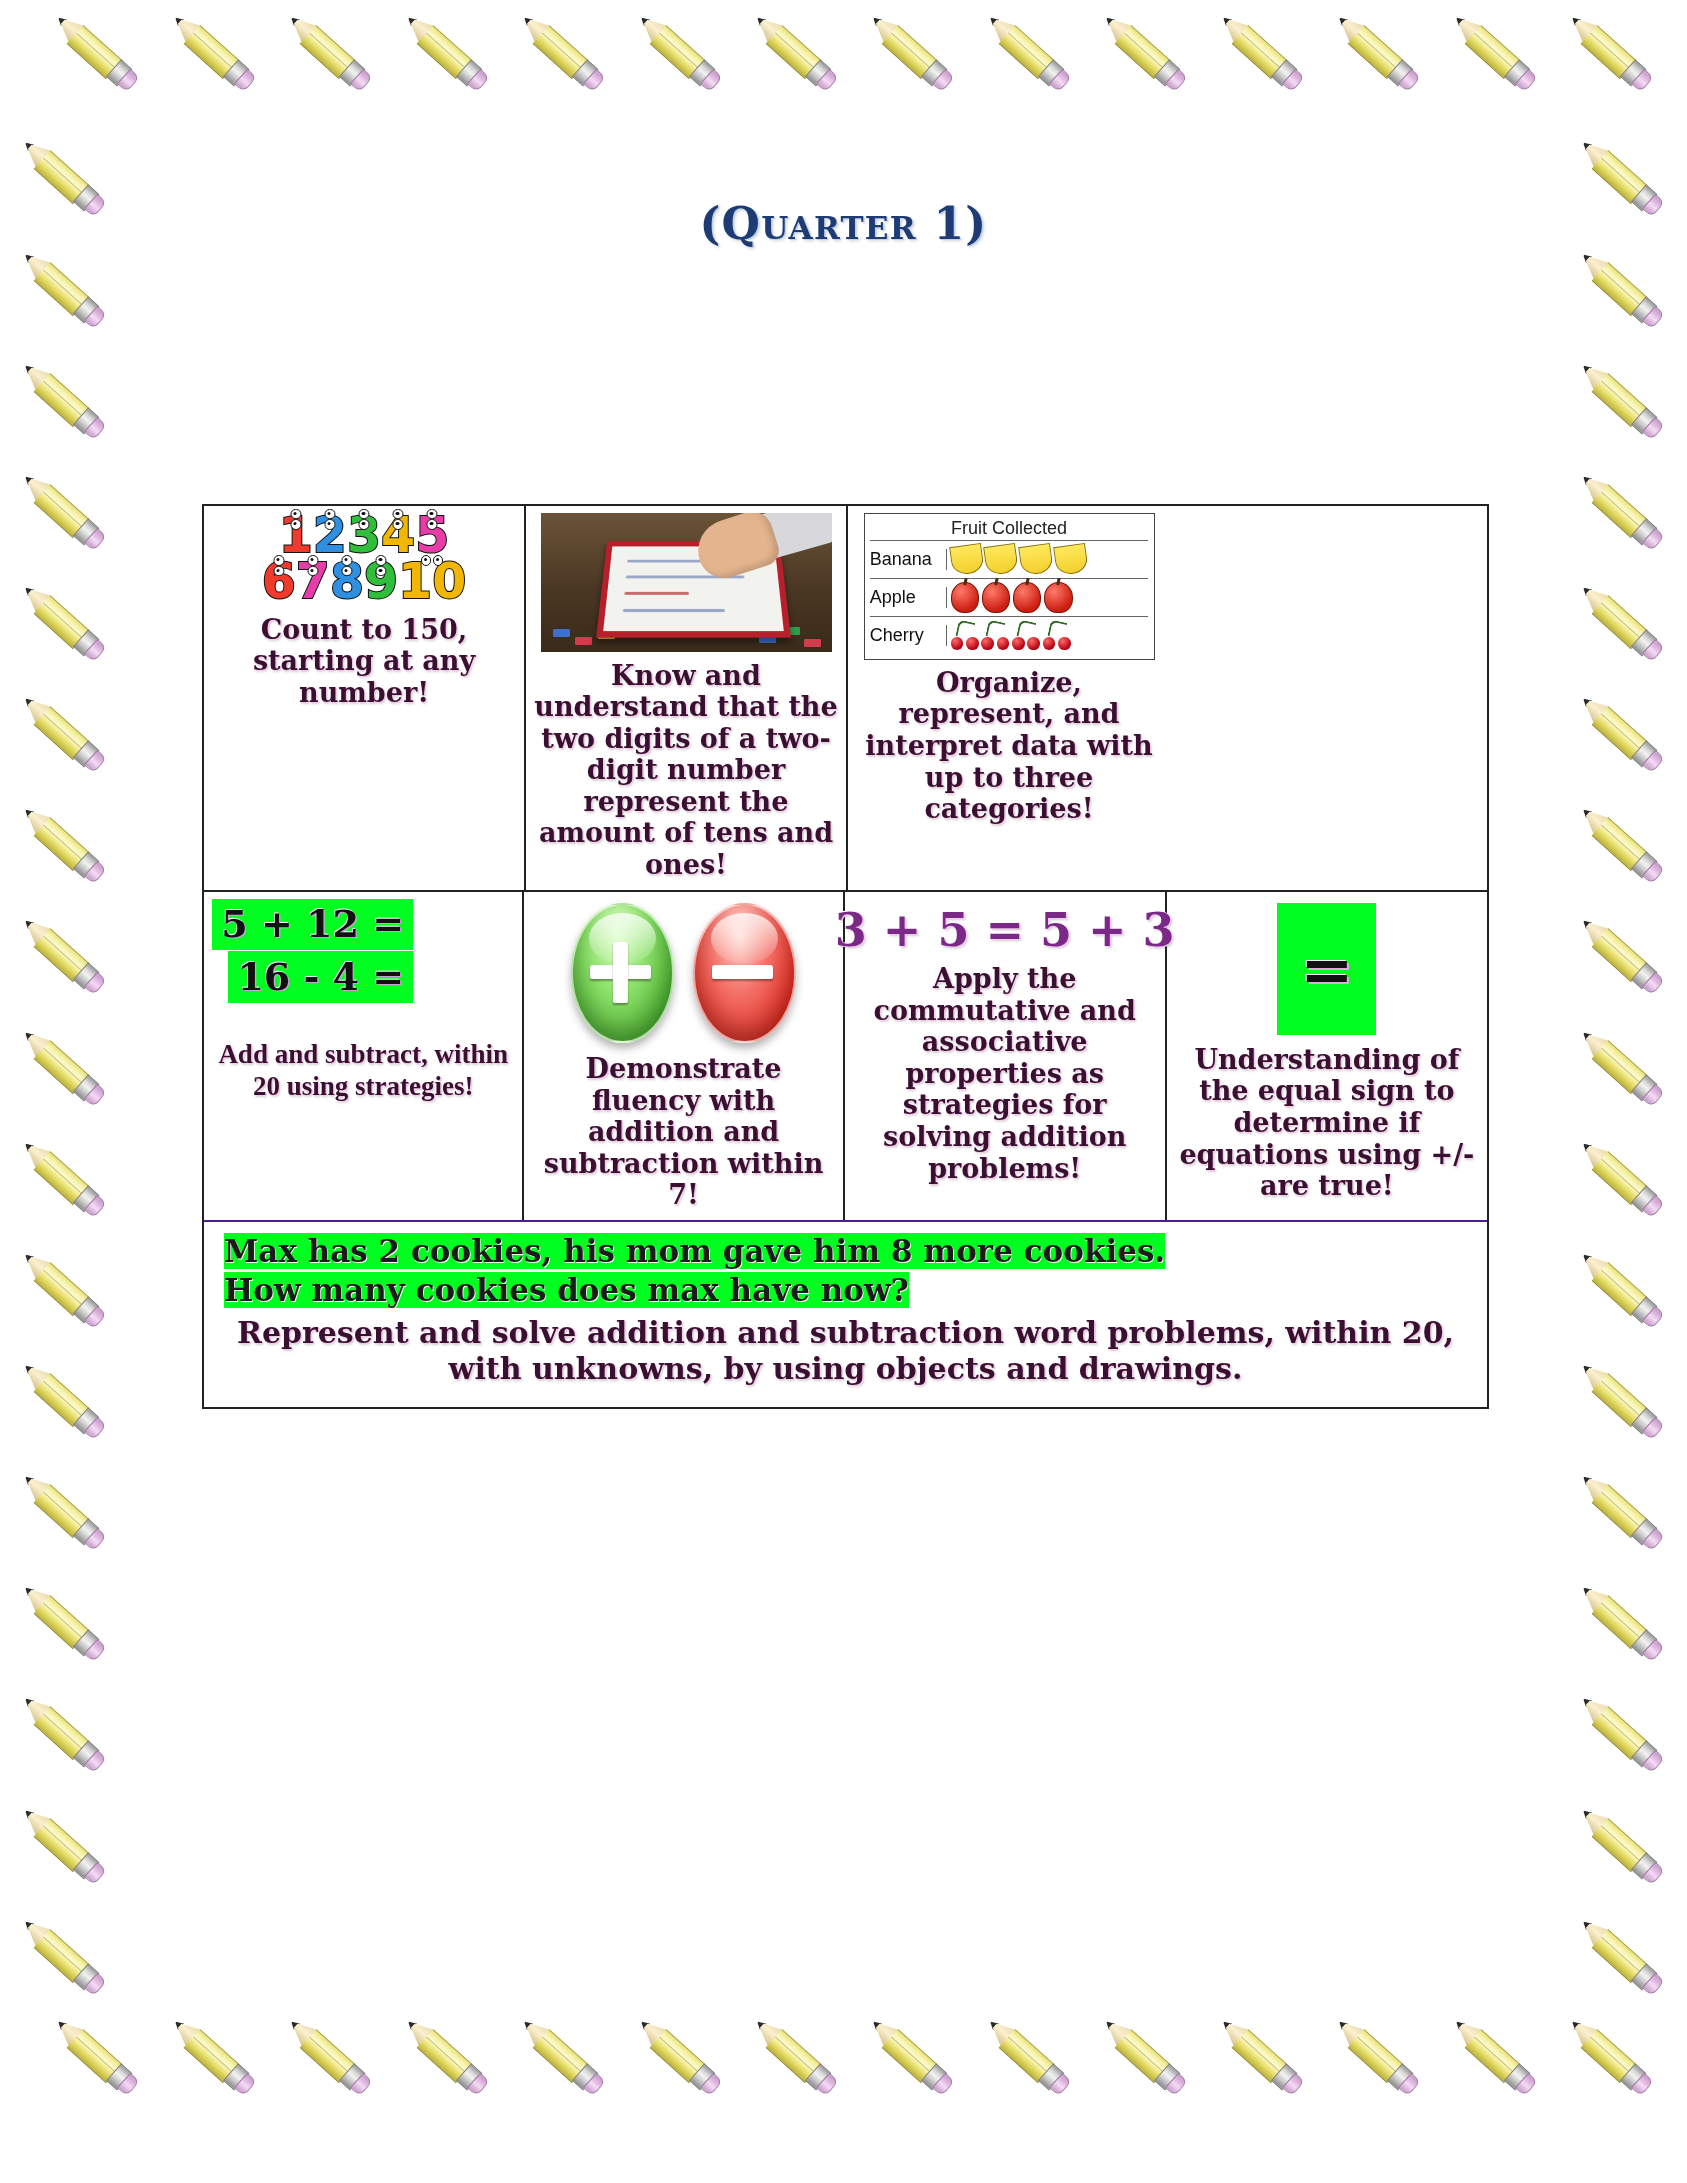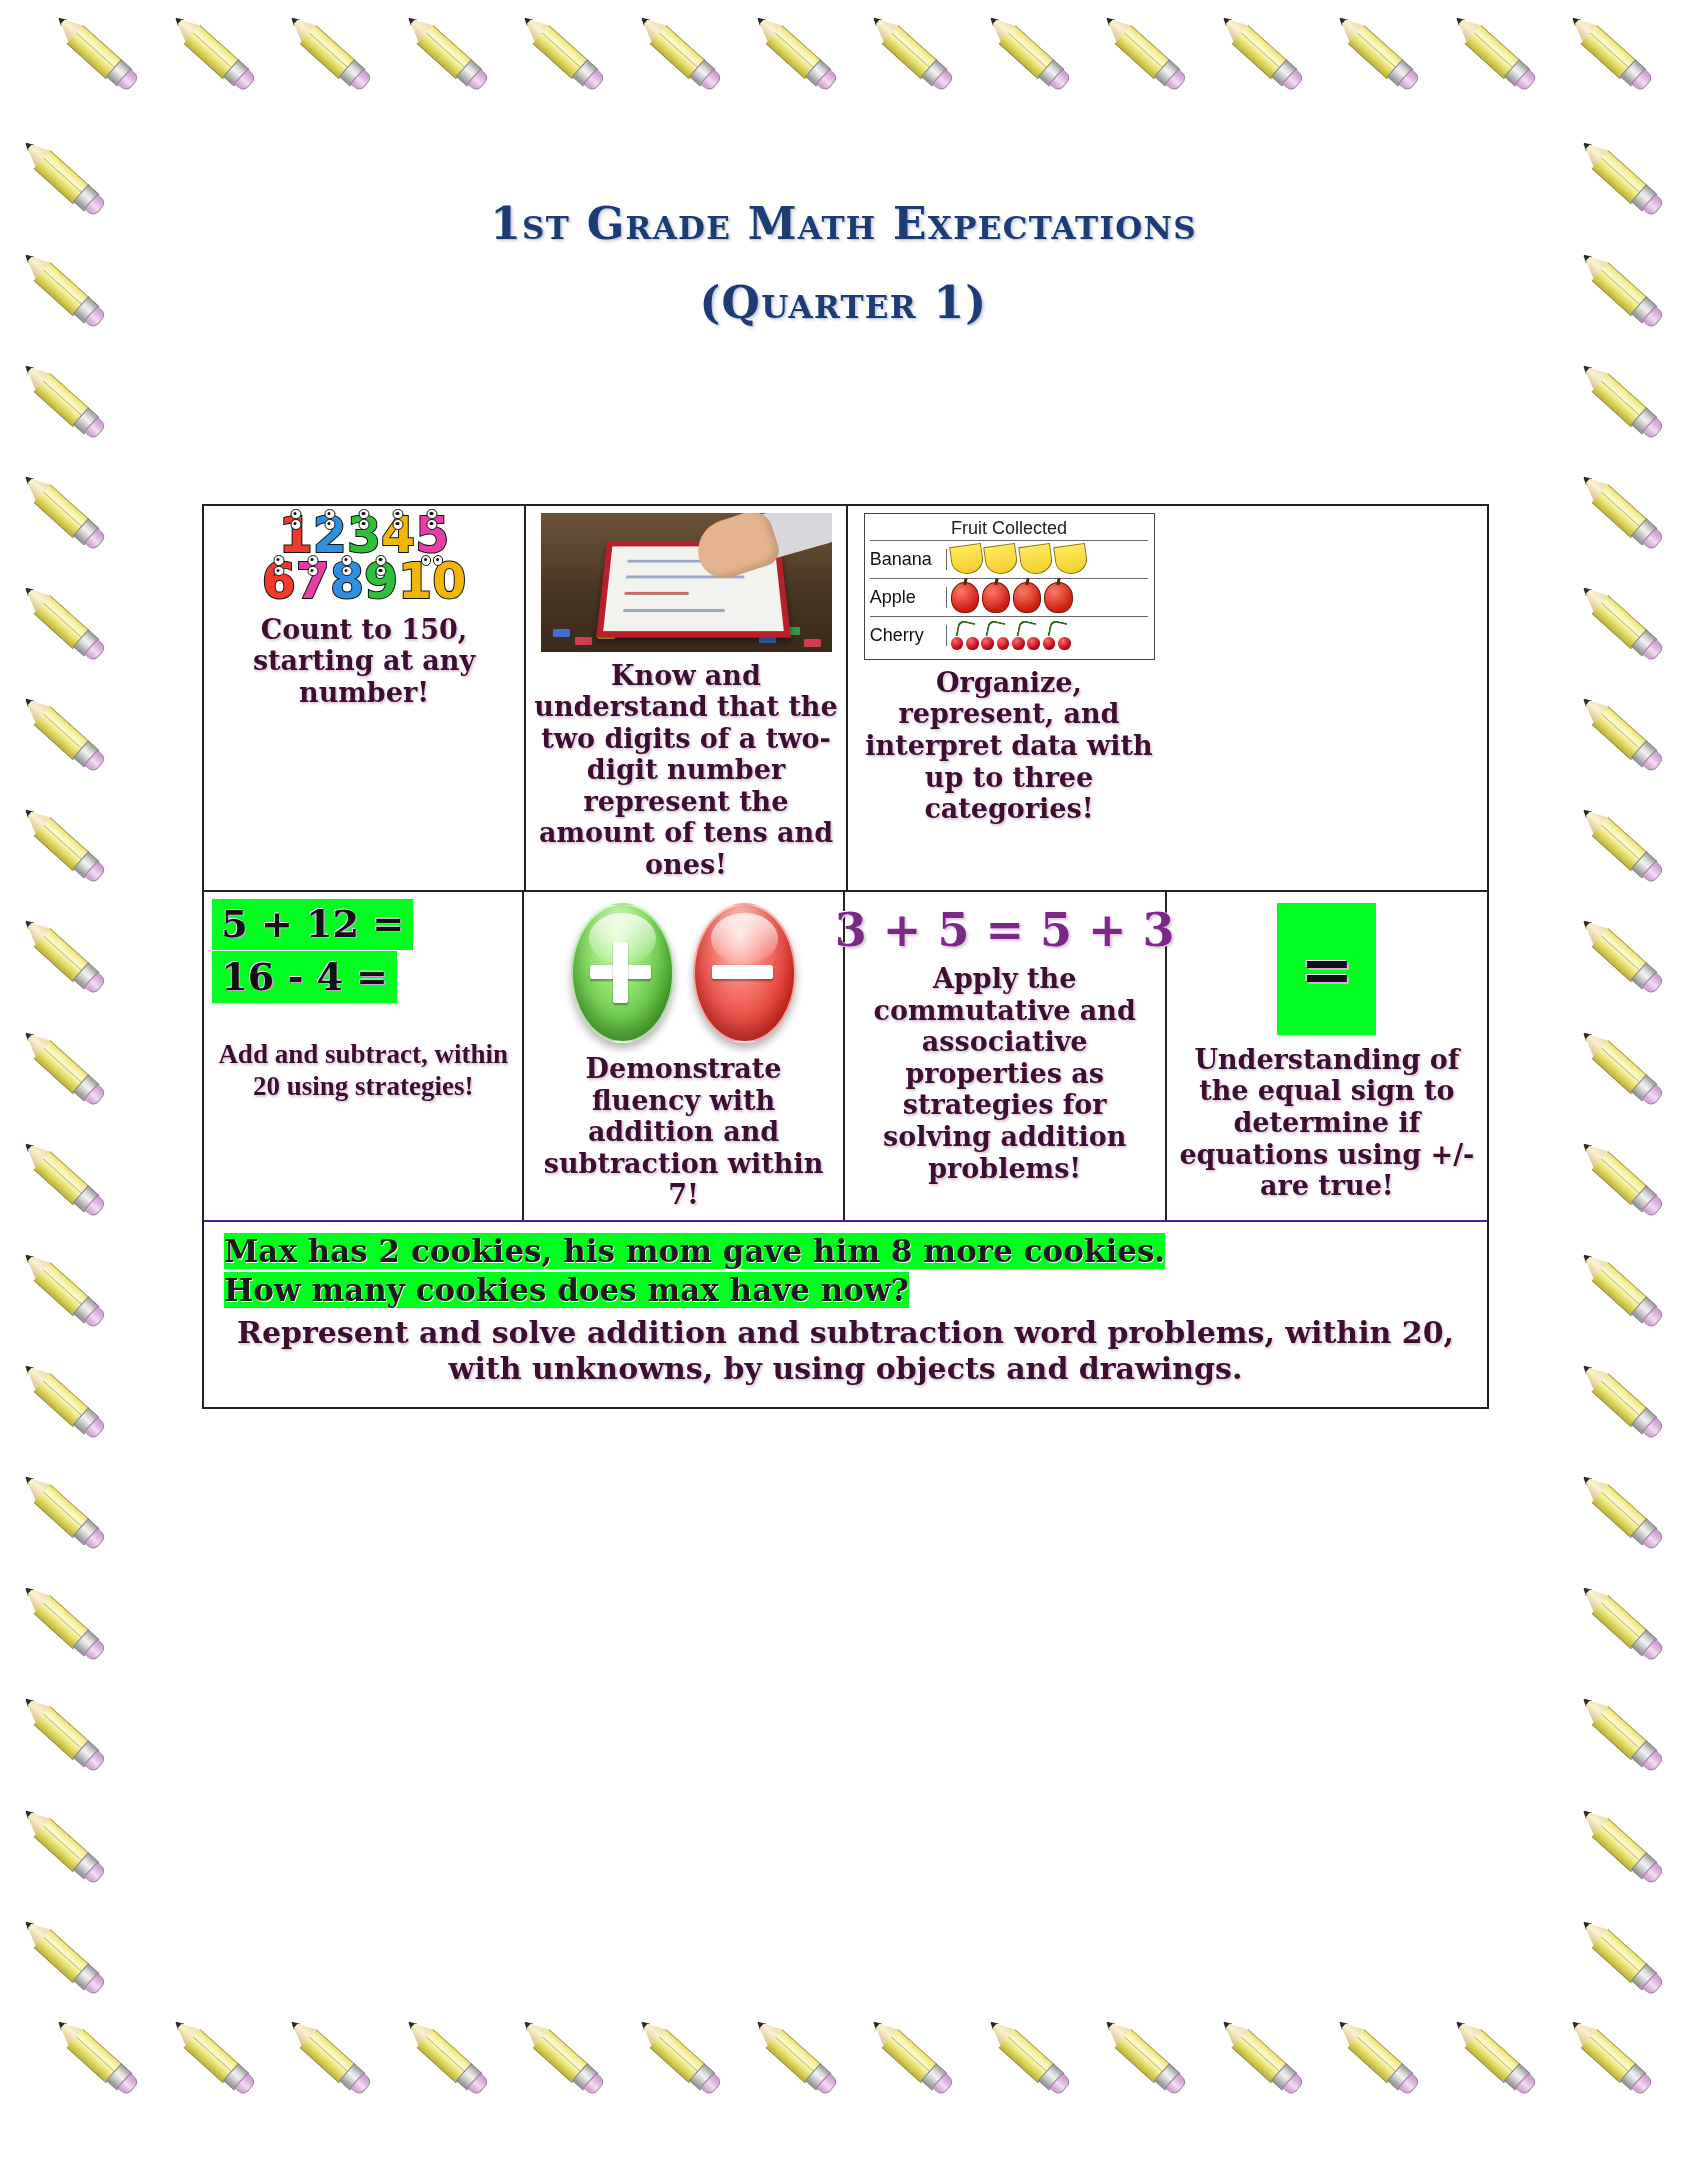--- a/index.html
+++ b/index.html
@@ -934,21 +934,20 @@
       <div class="tip"></div>
       <div class="wood"></div>
       <div class="body"></div>
       <div class="line"></div>
       <div class="ferrule"></div>
       <div class="eraser"></div>
     </div>
   </div>
 
 <div class="title-block">
-  <div class="title-line">1st Grade Math Expectations</div>
   <div class="title-line">(Quarter 1)</div>
 </div>
 
 <div class="table">
 
   <div class="row r1">
 
     <div class="cell">
       <div class="art numfun">
         <span style="color:#f03a2e"><span class="eyes"><i></i><i></i></span>1</span><span style="color:#2f8fe0"><span class="eyes"><i></i><i></i></span>2</span><span style="color:#2fbf3a"><span class="eyes"><i></i><i></i></span>3</span><span style="color:#f2b705"><span class="eyes"><i></i><i></i></span>4</span><span style="color:#e83ca8"><span class="eyes"><i></i><i></i></span>5</span><br>
@@ -1025,21 +1024,21 @@
           </div>
         </div>
       </div>
       <div class="caption">Organize, represent, and interpret data with up to three categories!</div>
     </div>
   </div>
 
   <div class="row r2">
 
     <div class="cell">
-      <div class="art" style="align-self:flex-start;">
+      <div class="art" style="align-self:flex-start;text-align:right;">
         <div class="hl-green"><span class="eq-big">5 + 12 =</span></div><br>
         <div class="hl-green" style="margin-top:1.3px;"><span class="eq-big">16 - 4 =</span></div>
       </div>
       <div class="caption" style="margin-top:28px;font-family:Liberation Serif, serif;">Add and subtract, within 20 using strategies!</div>
     </div>
 
     <div class="cell">
       <div class="pm-wrap">
         <div class="pm plus">
           <div class="gloss"></div>

